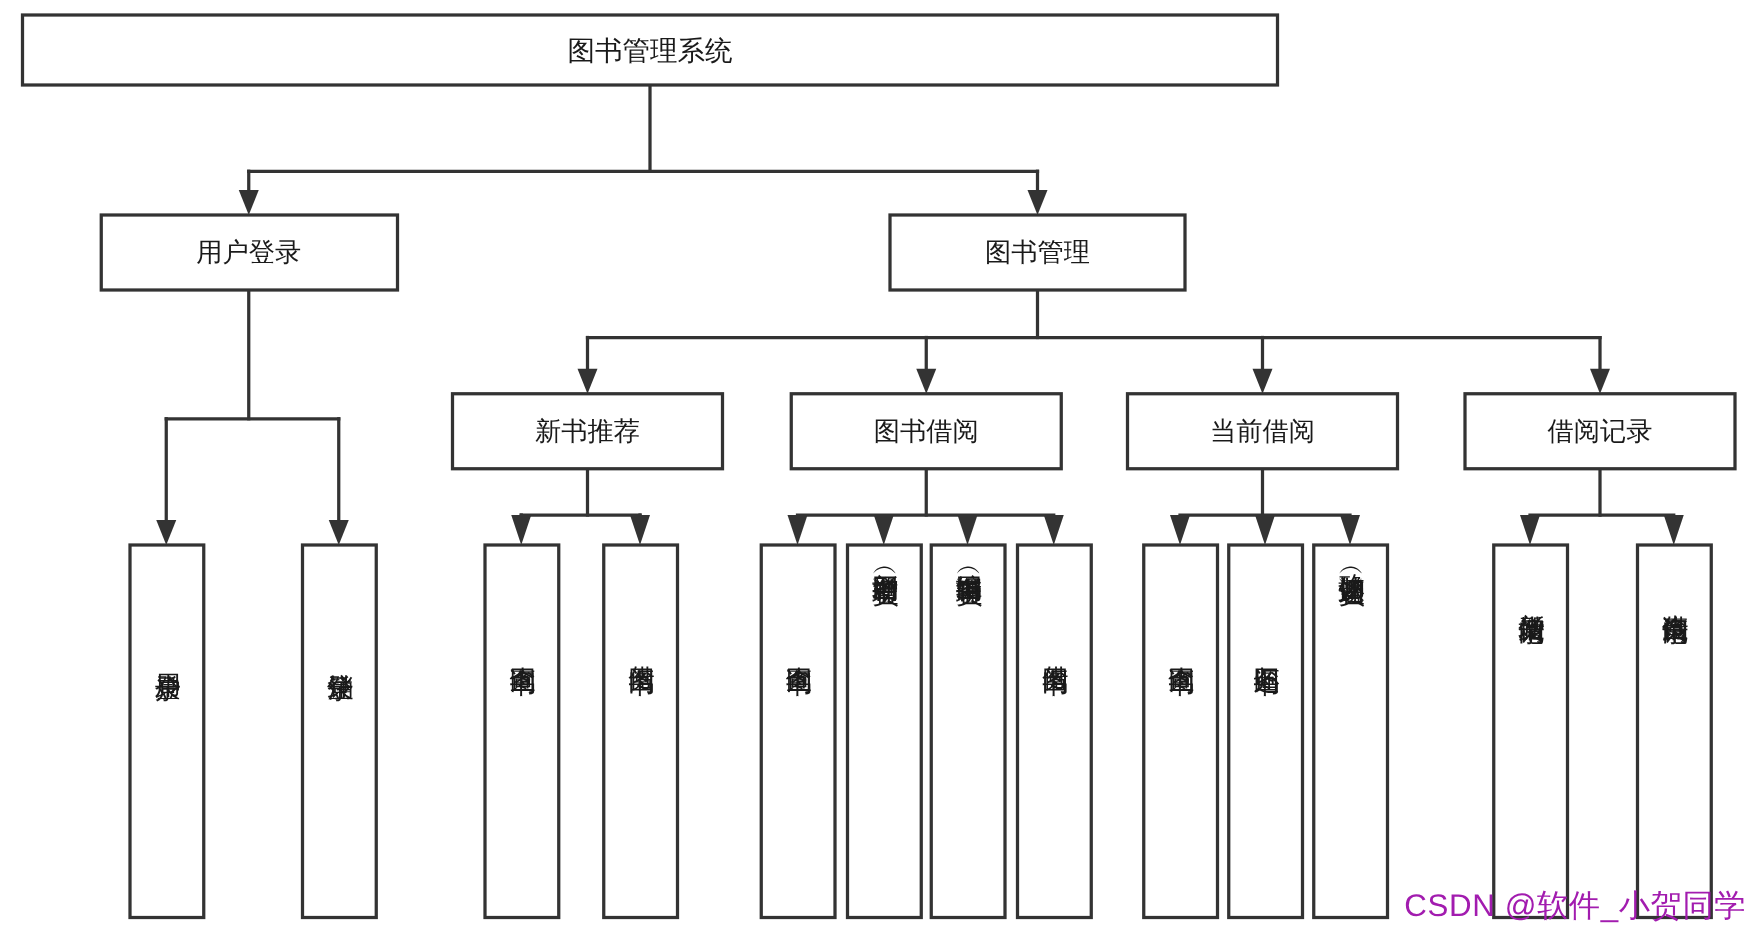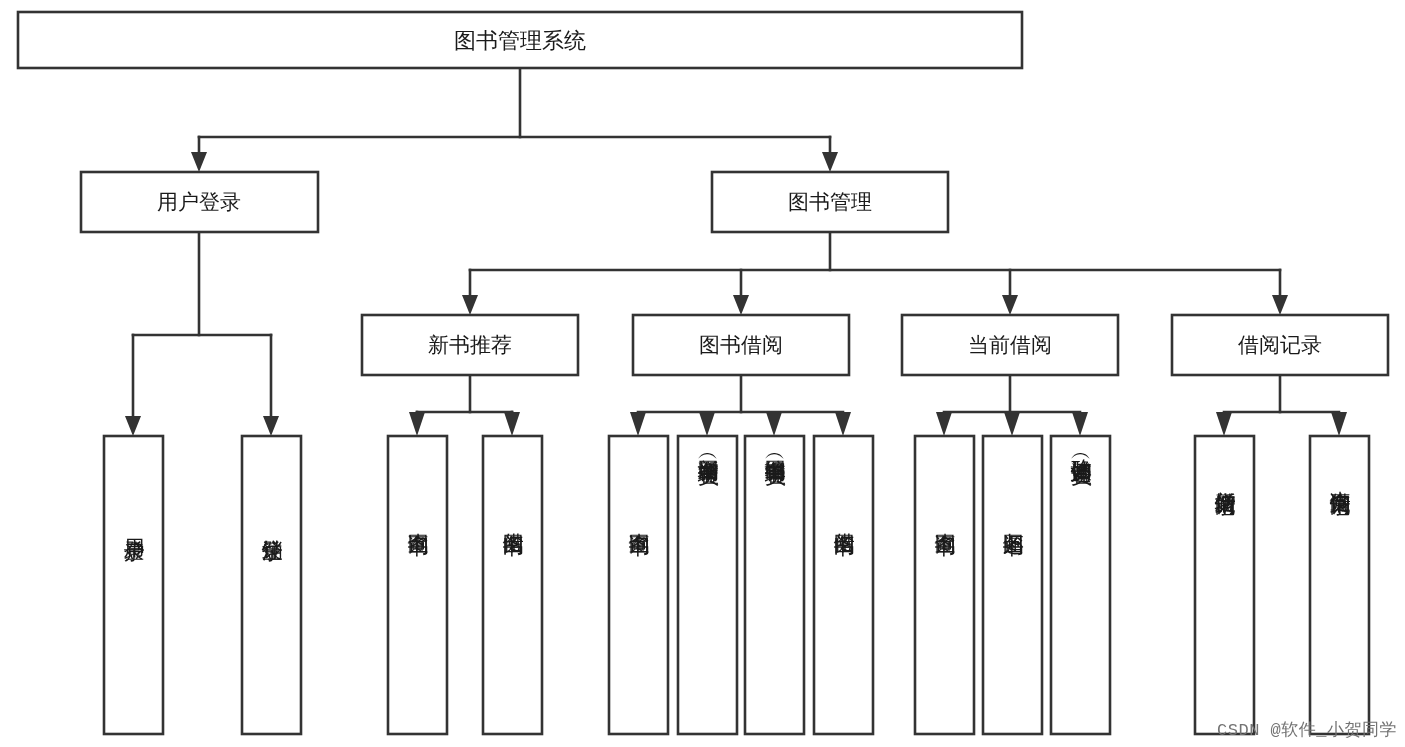--- a/index.html
+++ b/index.html
@@ -64,23 +64,23 @@
     display: flex;
     align-items: center;
     justify-content: flex-start;
     white-space: nowrap;
     pointer-events: none;
   }
   .watermark {
     position: absolute;
     right: 8px;
     bottom: 6px;
-    font-family: Liberation Mono, monospace;
-    font-size: 17px;
-    color: #737373;
+    font-family: Liberation Sans, sans-serif;
+    font-size: 25px;
+    color: #a21caf;
     white-space: nowrap;
     letter-spacing: 0.5px;
   }
 </style>
 </head>
 <body>
 
 <div id="page">
 
   <svg class="chart" viewBox="0 0 1405 747">

